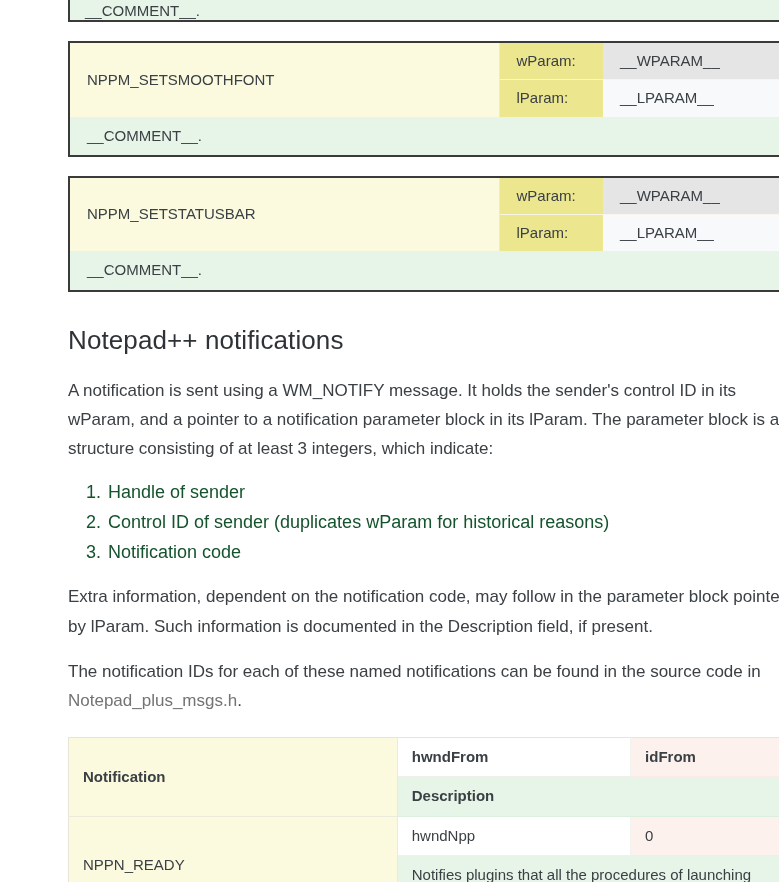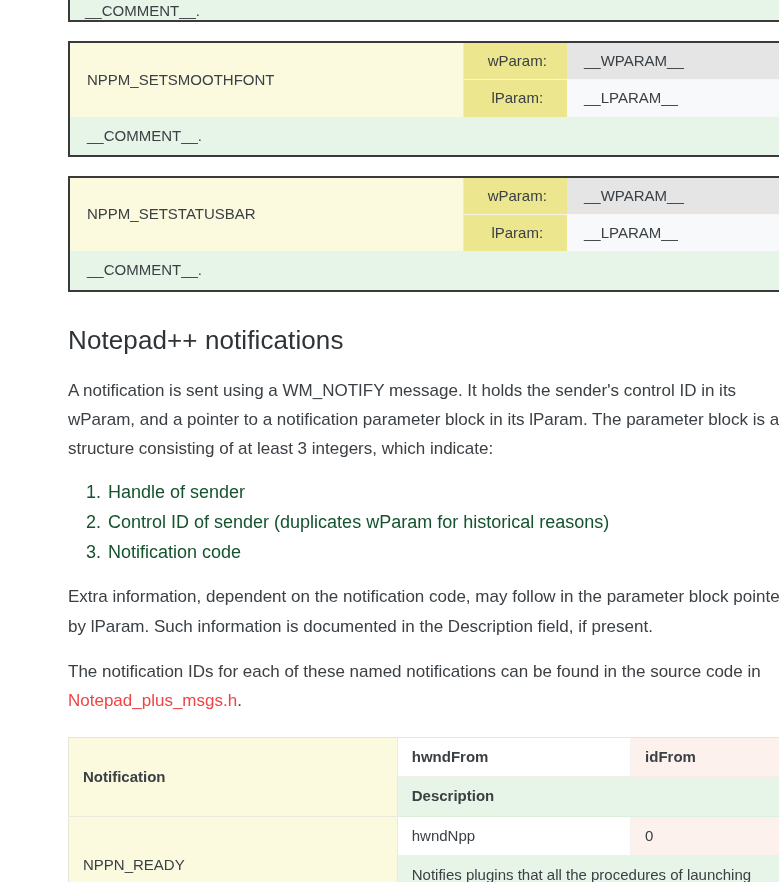--- a/index.html
+++ b/index.html
@@ -35,27 +35,27 @@
   }
   .msg-table td {
     padding: 8px 17px;
     vertical-align: middle;
     border: none;
     color: #3b4045;
     line-height: 1.35;
   }
   .cell-name {
     background: #fbfade;
-    width: 394px;
+    width: 430px;
     border-right: 1px solid #e9e9e0 !important;
   }
   .cell-plabel {
     background: #ece68f;
     width: 104px;
-    text-align: center;
+    text-align: left;
     padding-right: 13px !important;
   }
   .cell-wvalue { background: #e5e5e5; }
   .cell-lvalue { background: #f7f9fa; }
   .row-w .cell-plabel { border-bottom: 1px solid #f6f4e2; }
   .row-w .cell-wvalue { border-bottom: 1px solid #fbf3f0; }
   .cell-comment {
     background: #e7f5e8;
     border-top: 1px solid #dfeee0;
   }
@@ -99,21 +99,21 @@
   }
   ol.numlist {
     margin: 0;
     padding-left: 38px;
     font-size: 18px;
     line-height: 1.65;
     color: #14532d;
   }
   ol.numlist li { padding-left: 2px; }
   a.srclink {
-    color: #ef4444;
+    color: #737373;
     text-decoration: none;
   }
 
   
   .notif-table {
     border-collapse: collapse;
     table-layout: fixed;
     width: 737px;
     margin-left: 20px;
     font-size: 15px;

